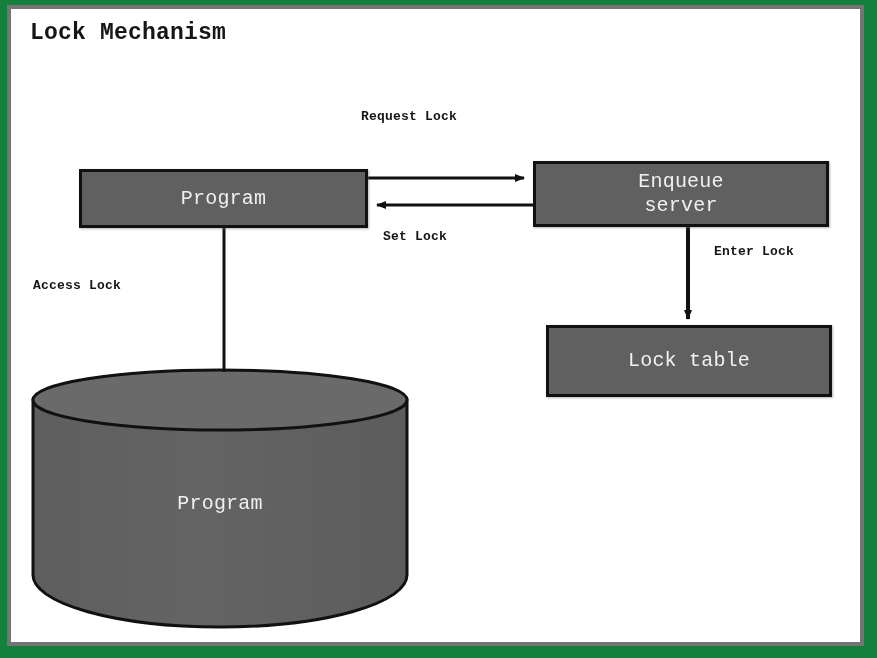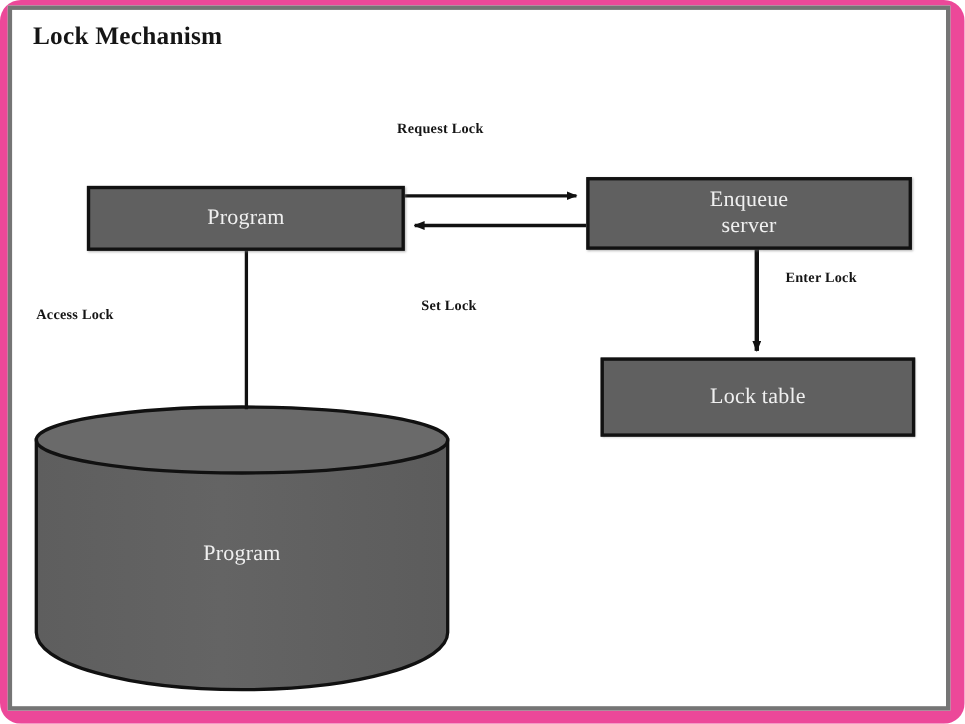--- a/index.html
+++ b/index.html
@@ -4,24 +4,23 @@
 <style>
   html, body {
     margin: 0;
     padding: 0;
     background: #ffffff;
   }
   #canvas {
     position: relative;
     width: 877px;
     height: 658px;
-    background: #ec4899;
-    font-family: Liberation Serif, serif;
+    background: #15803d;
+    font-family: Liberation Mono, monospace;
     overflow: hidden;
-    border-radius: 19px;
   }
   
   #frame {
     position: absolute;
     left: 7px;
     top: 5px;
     width: 857px;
     height: 641px;
     border: 4px solid #757575;
     box-sizing: border-box;
@@ -130,19 +129,19 @@
   </div>
 
   <div class="node-box" id="node-locktable">
     <span>Lock table</span>
   </div>
 
   <div class="db-label">Program</div>
 
   <div class="edge-label" style="left:361px; top:109px;">Request Lock</div>
 
-  <div class="edge-label" style="left:383px; top:229px;margin-top:41px;">Set Lock</div>
+  <div class="edge-label" style="left:383px; top:229px;">Set Lock</div>
 
   <div class="edge-label" style="left:714px; top:244px;">Enter Lock</div>
 
   <div class="edge-label" style="left:33px; top:278px;">Access Lock</div>
 
 </div>
 
 </body></html>

